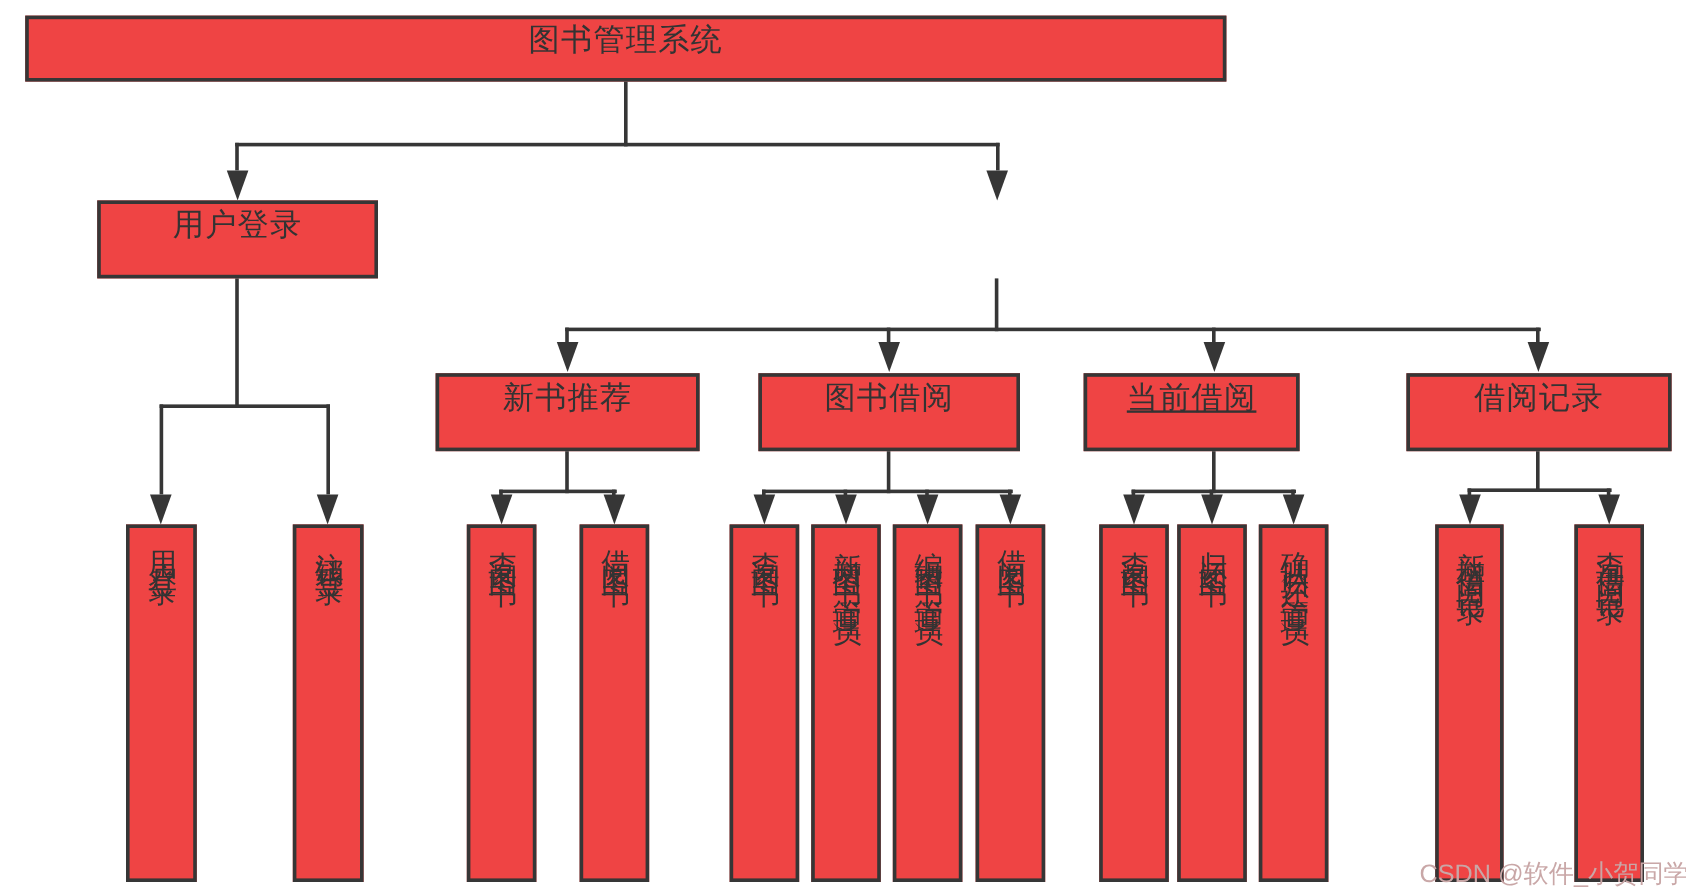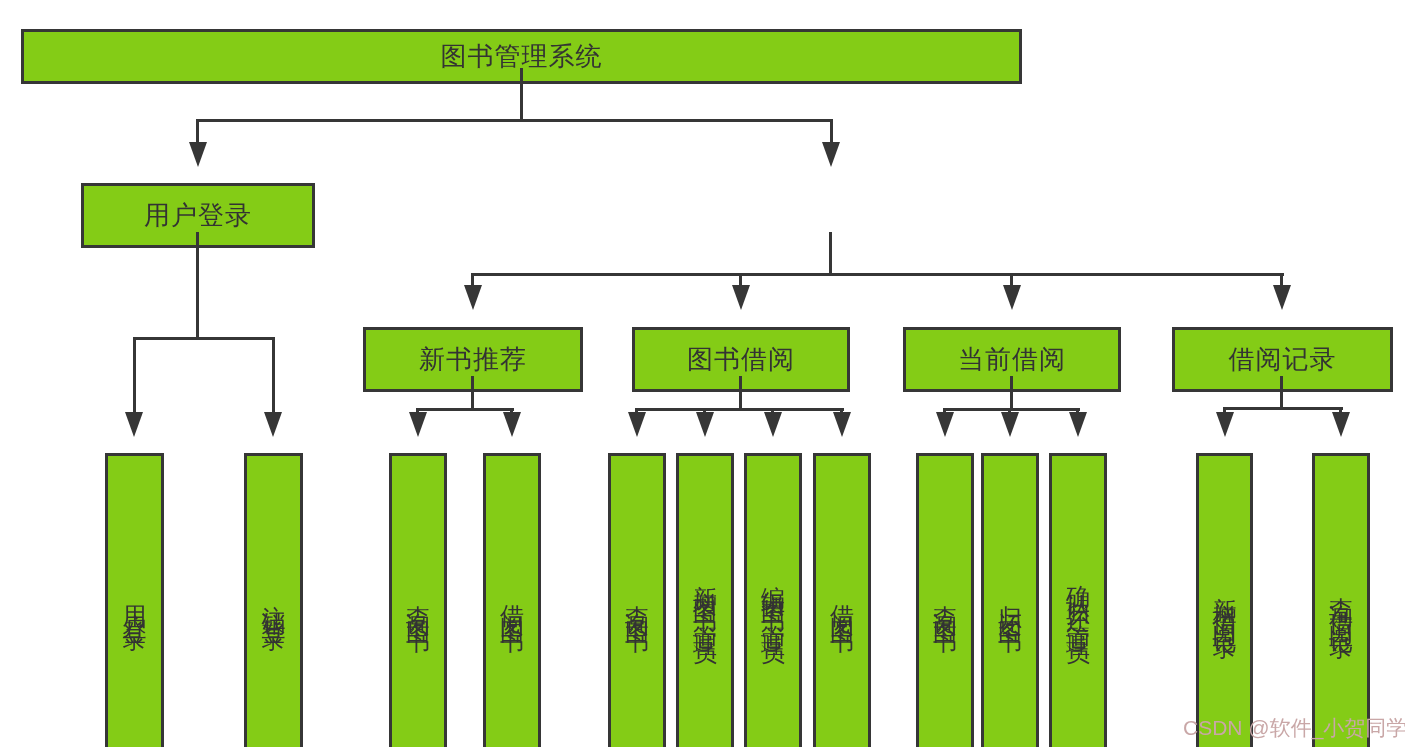--- a/index.html
+++ b/index.html
@@ -1,25 +1,24 @@
 <!DOCTYPE html>
 <html style="--line: #363636; --text: #333333; --watermark: #c9a7a7; --background: #ffffff;"><head>
 <meta charset="utf-8">
 <style>
   html,body{margin:0;padding:0;background:#fff;}
   #stage{
     position:relative;width:1405px;height:747px;background:var(--background,#fff);
     font-family:"Liberation Sans","DejaVu Sans",sans-serif;overflow:hidden;
   }
   .box{
-    position:absolute;box-sizing:border-box;background:#84cc16;
+    position:absolute;box-sizing:border-box;background:#ef4444;
     border:3px solid var(--line,#363636);
-    display:flex;align-items:center;justify-content:center;
+    display:flex;justify-content:center;
     color:var(--text,#333333);
-    margin-top:16px;
   }
   .hlabel{font-size:26px;letter-spacing:1px;white-space:nowrap;}
   .vlabel{
     writing-mode:vertical-rl;text-orientation:mixed;
     font-size:24px;letter-spacing:8px;line-height:1;white-space:nowrap;
   }
   .ln{position:absolute;background:var(--line,#363636);}
   .ar{
     position:absolute;width:0;height:0;
     border-left:9px solid transparent;border-right:9px solid transparent;
@@ -67,21 +66,21 @@
   <div class="ar" style="left:732px;top:285px;"></div>
   <div class="ar" style="left:1003px;top:285px;"></div>
   <div class="ar" style="left:1273px;top:285px;"></div>
 
   <div class="box" style="left:363px;top:311px;width:220px;height:65px;">
     <span class="hlabel">新书推荐</span>
   </div>
   <div class="box" style="left:632px;top:311px;width:218px;height:65px;">
     <span class="hlabel">图书借阅</span>
   </div>
-  <div class="box" style="left:903px;top:311px;width:218px;height:65px;">
+  <div class="box" style="left:903px;top:311px;width:180px;height:65px;text-decoration:underline;">
     <span class="hlabel">当前借阅</span>
   </div>
   <div class="box" style="left:1172px;top:311px;width:221px;height:65px;">
     <span class="hlabel">借阅记录</span>
   </div>
 
   <div class="ln" style="left:471px;top:376px;width:3px;height:35px;"></div>
   <div class="ln" style="left:416px;top:408px;width:98px;height:3px;"></div>
   <div class="ln" style="left:416px;top:408px;width:3px;height:5px;"></div>
   <div class="ln" style="left:510px;top:408px;width:3px;height:5px;"></div>

